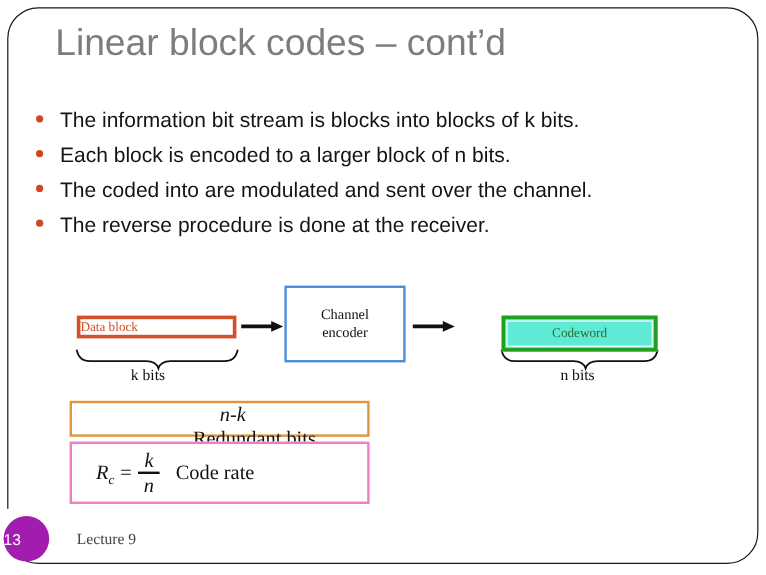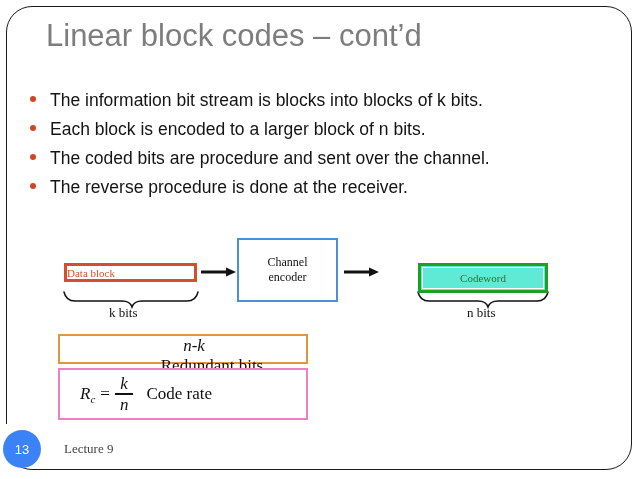--- a/index.html
+++ b/index.html
@@ -260,24 +260,24 @@
   }
 
   
   #slide-number-circle {
     position: absolute;
     left: 3px;
     top: 430px;
     width: 38px;
     height: 38px;
     border-radius: 50%;
-    background: #3b82f6;
-    display: flex;
-    align-items: center;
-    justify-content: center;
+    background: #a21caf;
+    display: flex;
+    align-items: center;
+    justify-content: flex-start;
   }
   #slide-number-text {
     color: #ffffff;
     font-size: 13px;
     font-family: "Liberation Sans", sans-serif;
   }
   #footer-label {
     position: absolute;
     left: 64px;
     top: 441px;
@@ -310,21 +310,21 @@
     <div class="bullet-row">
       <span class="bullet-dot"></span>
       <span class="bullet-text">The information bit stream is blocks into blocks of k bits.</span>
     </div>
     <div class="bullet-row">
       <span class="bullet-dot"></span>
       <span class="bullet-text">Each block is encoded to a larger block of n bits.</span>
     </div>
     <div class="bullet-row">
       <span class="bullet-dot"></span>
-      <span class="bullet-text">The coded bits are procedure and sent over the channel.</span>
+      <span class="bullet-text">The coded into are modulated and sent over the channel.</span>
     </div>
     <div class="bullet-row">
       <span class="bullet-dot"></span>
       <span class="bullet-text">The reverse procedure is done at the receiver.</span>
     </div>
   </div>
 
   <svg id="diagram" viewBox="0 0 638 479">
 
     <g>

